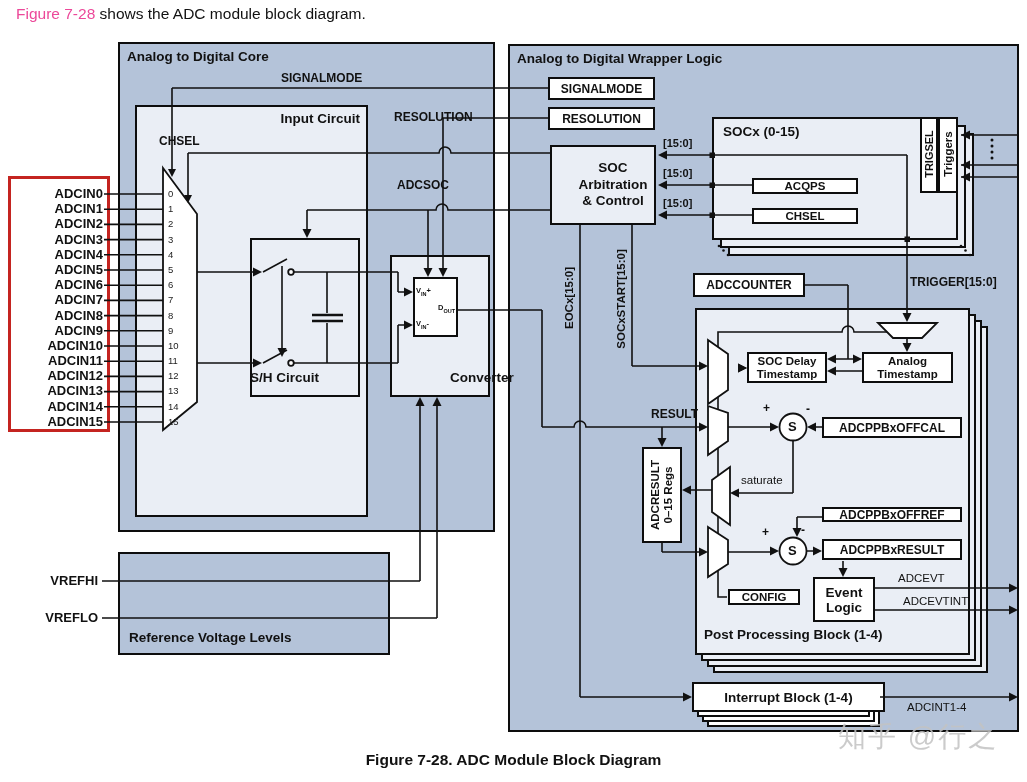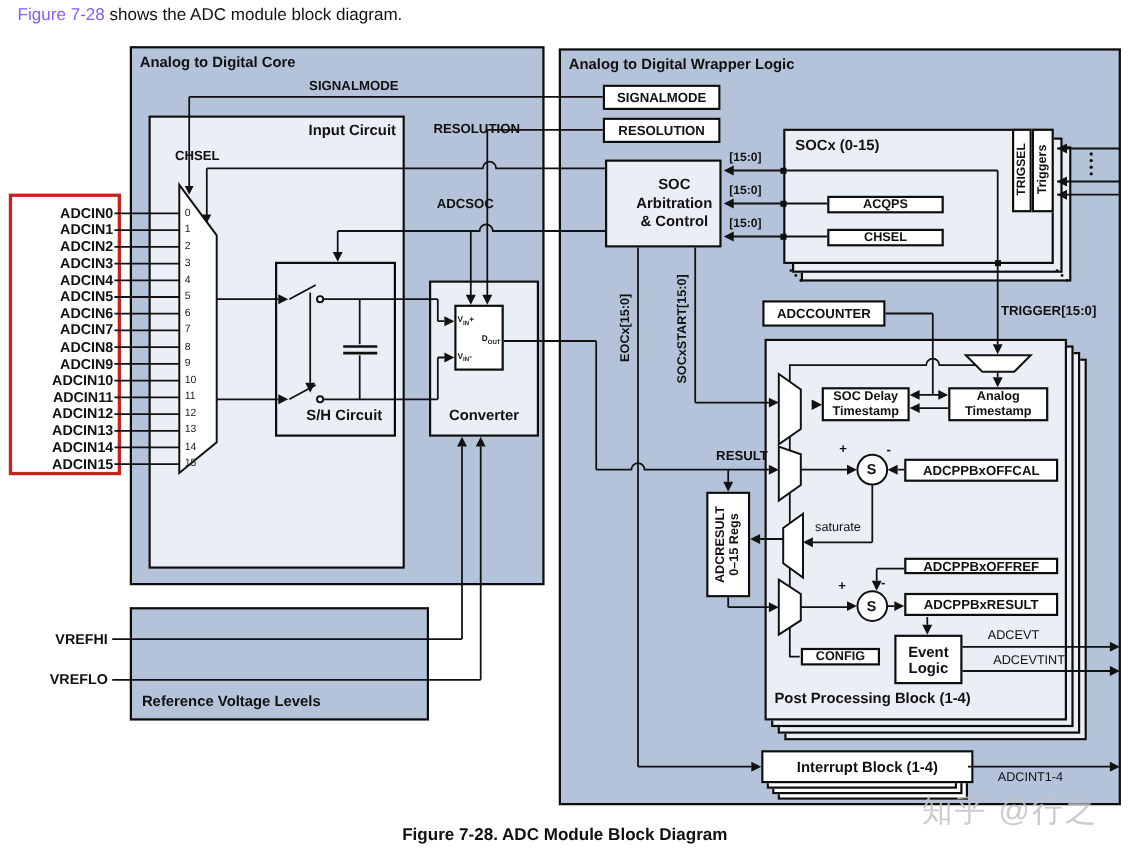--- a/index.html
+++ b/index.html
@@ -20,21 +20,21 @@
   .col{position:absolute;display:flex;flex-direction:column;justify-content:space-between;z-index:20;}
   .col div{height:14px;line-height:14px;}
   #adcin-col div{text-align:right;font-weight:bold;font-size:13px;}
   #pin-col div{font-size:9.5px;color:#222;}
   svg{position:absolute;left:0;top:0;}
   #shapes{z-index:10;pointer-events:none;}
   #wires{z-index:30;pointer-events:none;}
   #watermark{position:absolute;z-index:40;font-size:28px;letter-spacing:2px;color:#c3c3c3;opacity:.85;white-space:nowrap;}
   #caption{position:absolute;left:0;top:751px;width:1027px;text-align:center;font-weight:bold;font-size:15.5px;z-index:20;}
   #intro{position:absolute;left:16px;top:5px;font-size:15.5px;z-index:20;white-space:nowrap;}
-  #intro .link{color:#8b5cf6;}
+  #intro .link{color:#ec4899;}
 </style>
 </head>
 <body>
 
 <div id="stage">
 
   <div id="intro"><span class="link">Figure 7-28</span><span> shows the ADC module block diagram.</span></div>
 
   <div class="panel" style="left:118px;top:42px;width:377px;height:490px;"></div>
   <div class="panel" style="left:508px;top:44px;width:511px;height:688px;"></div>
@@ -127,22 +127,22 @@
       <circle cx="992" cy="140" r="1.5"></circle>
         <circle cx="992" cy="146" r="1.5"></circle>
         <circle cx="992" cy="152" r="1.5"></circle>
         <circle cx="992" cy="158" r="1.5"></circle>
     </g>
   </svg>
 
   <div class="lbl fs135" style="left:127px;top:49px;">Analog to Digital Core</div>
   <div class="lbl fs135" style="left:517px;top:51px;">Analog to Digital Wrapper Logic</div>
   <div class="lbl fs135" style="left:200px;top:111px;width:160px;text-align:right;">Input Circuit</div>
-  <div class="lbl fs135" style="left:250px;top:370px;width:126px;text-align:center;">S/H Circuit</div>
-  <div class="lbl fs135" style="left:390px;top:370px;width:100px;text-align:center;">Converter</div>
+  <div class="lbl fs135" style="left:250px;top:370px;width:126px;">S/H Circuit</div>
+  <div class="lbl fs135" style="left:390px;top:370px;width:100px;text-align:center;padding-left:42px;">Converter</div>
   <div class="lbl fs135" style="left:129px;top:630px;">Reference Voltage Levels</div>
   <div class="lbl fs135" style="left:723px;top:124px;">SOCx (0-15)</div>
   <div class="lbl fs135" style="left:704px;top:627px;">Post Processing Block (1-4)</div>
 
   <div class="lbl fs12" style="left:281px;top:71px;">SIGNALMODE</div>
   <div class="lbl fs12" style="left:394px;top:110px;">RESOLUTION</div>
   <div class="lbl fs12" style="left:159px;top:134px;">CHSEL</div>
   <div class="lbl fs12" style="left:397px;top:178px;">ADCSOC</div>
 
   <div class="lbl fs13" style="left:28px;top:573px;width:70px;text-align:right;">VREFHI</div>

